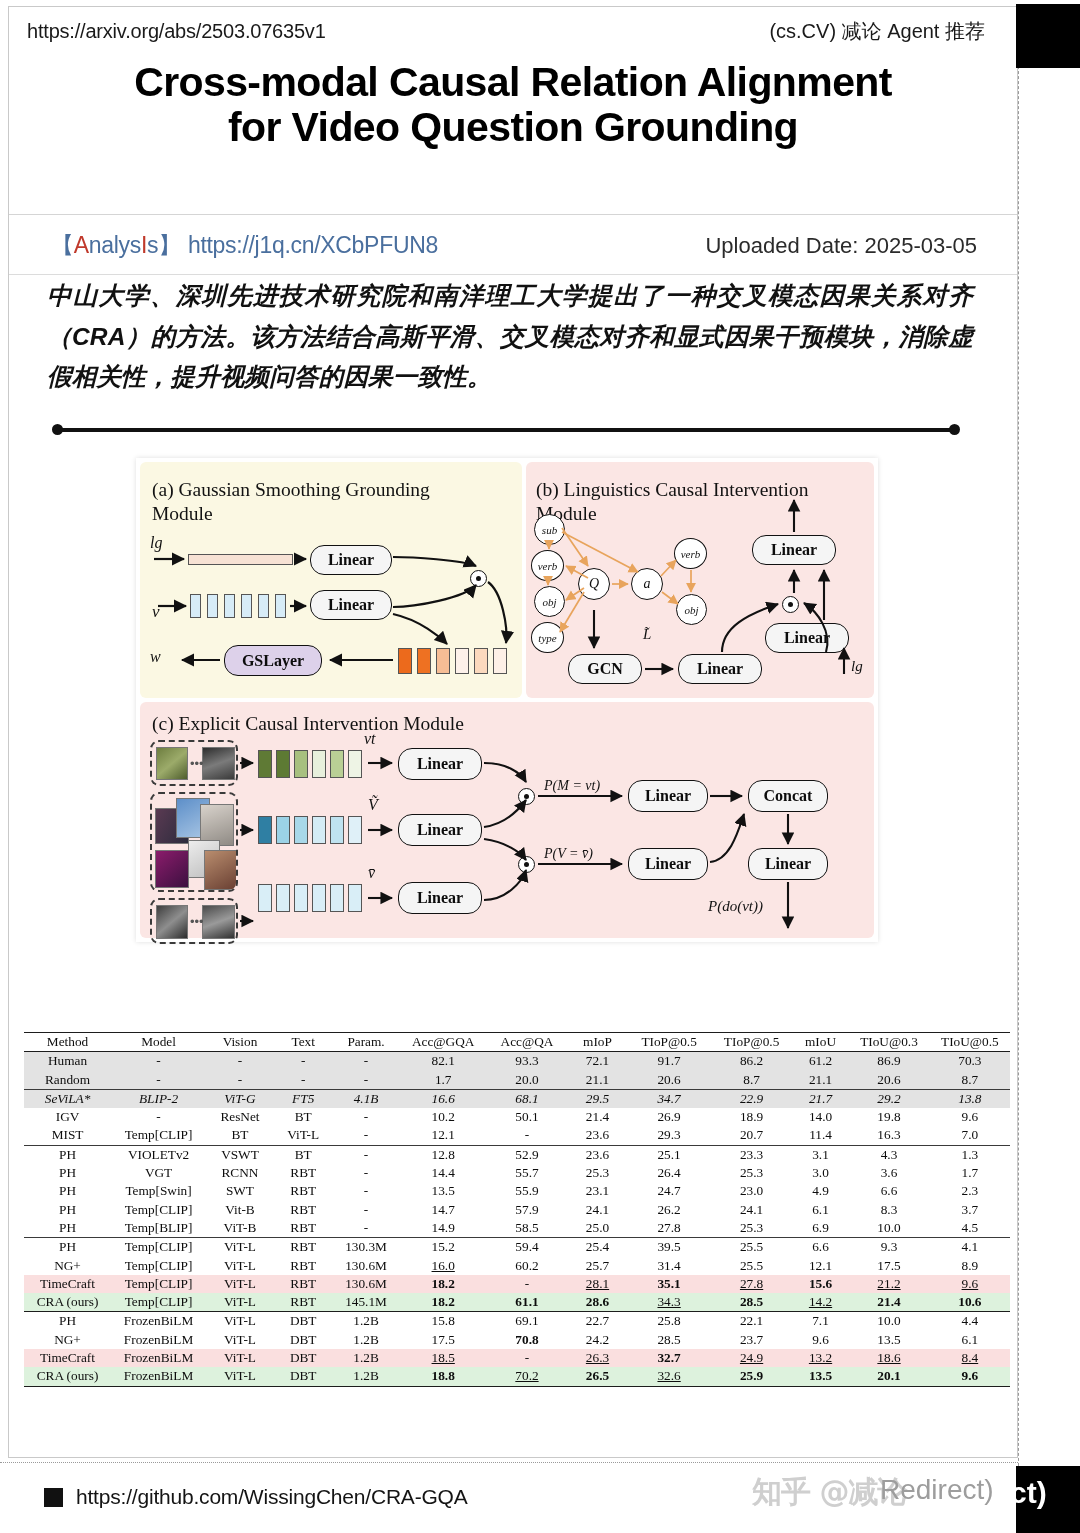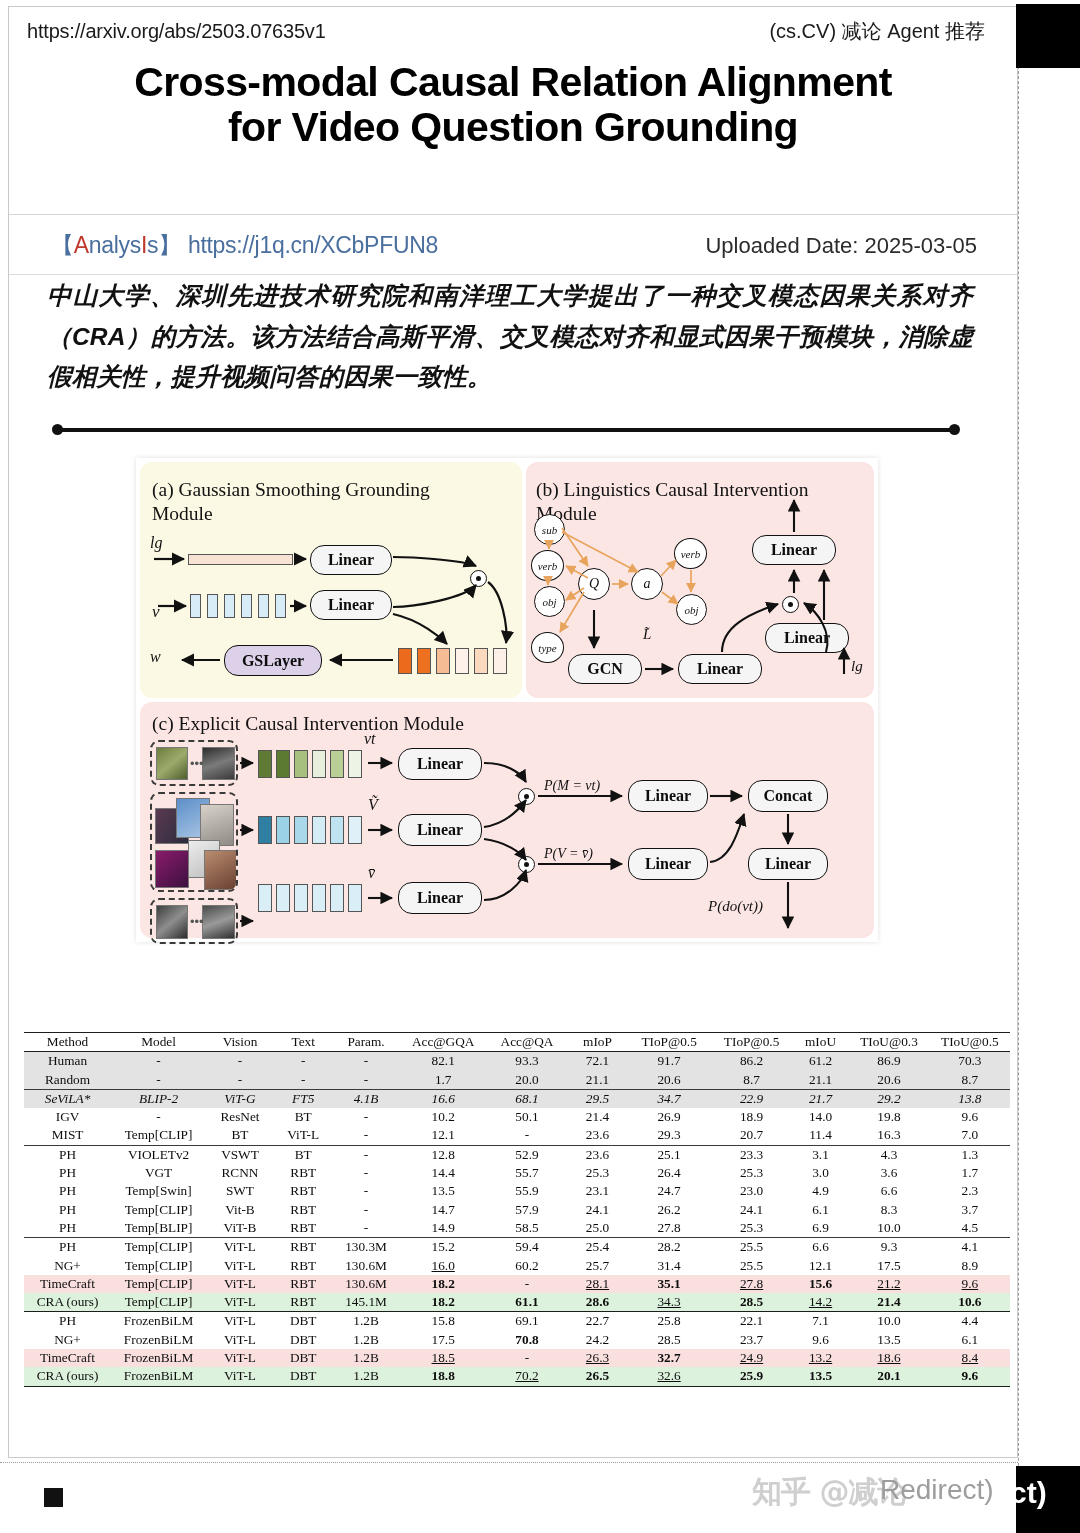--- a/index.html
+++ b/index.html
@@ -144,21 +144,21 @@
   
   .figure {
     position: absolute;
     left: 136px; top: 458px;
     width: 742px; height: 484px;
     background: #fff;
     box-shadow: 0 0 5px rgba(0,0,0,0.13);
   }
   .panel {
     position: absolute;
-    border-radius: 12px;
+    border-radius: 6px;
   }
   .panel-a {
     left: 4px; top: 4px; width: 382px; height: 236px;
     background: #fbf8e3;
   }
   .panel-b {
     left: 390px; top: 4px; width: 348px; height: 236px;
     background: #fbe6e4;
   }
   .panel-c {
@@ -433,21 +433,21 @@
       </svg>
     </div>
 
     <div class="panel panel-b">
       <div class="panel-title ptB">(b)  Linguistics Causal Intervention
       Module</div>
 
       <div class="fcircle" style="left:8px; top:52px; width:31px; height:31px;">sub</div>
       <div class="fcircle" style="left:5px; top:88px; width:33px; height:31px;">verb</div>
       <div class="fcircle" style="left:8px; top:124px; width:31px; height:31px;">obj</div>
-      <div class="fcircle" style="left:5px; top:170px; width:33px; height:31px;">type</div>
+      <div class="fcircle" style="left:5px; top:160px; width:33px; height:31px;">type</div>
       <div class="fcircle" style="left:52px; top:106px; width:32px; height:32px; font-size:14px;">Q</div>
       <div class="fcircle" style="left:105px; top:106px; width:32px; height:32px; font-size:14px;">a</div>
       <div class="fcircle" style="left:148px; top:76px; width:33px; height:31px;">verb</div>
       <div class="fcircle" style="left:150px; top:132px; width:31px; height:31px;">obj</div>
 
       <div class="fbox" style="left:42px; top:192px; width:74px; height:30px;">GCN</div>
       <div class="fbox" style="left:152px; top:192px; width:84px; height:30px;">Linear</div>
       <div class="fbox" style="left:239px; top:161px; width:84px; height:30px;">Linear</div>
       <div class="fbox" style="left:226px; top:73px; width:84px; height:30px;">Linear</div>
       <div class="fcirc-op" style="left:256px; top:134px;"></div>
@@ -762,21 +762,21 @@
           </tr>
           <tr class="sep-top">
             <td>PH</td>
             <td>Temp[CLIP]</td>
             <td>ViT-L</td>
             <td>RBT</td>
             <td>130.3M</td>
             <td>15.2</td>
             <td>59.4</td>
             <td>25.4</td>
-            <td>28.2</td>
+            <td>39.5</td>
             <td>25.5</td>
             <td>6.6</td>
             <td>9.3</td>
             <td>4.1</td>
           </tr>
           <tr class="">
             <td>NG+</td>
             <td>Temp[CLIP]</td>
             <td>ViT-L</td>
             <td>RBT</td>
@@ -880,19 +880,20 @@
             <td><b>20.1</b></td>
             <td><b>9.6</b></td>
           </tr>
         </tbody>
     </table>
   </div>
 
   <div class="footer-hr"></div>
   <div class="footer">
     <div class="footer-sq"></div>
+    <div class="footer-url">https://github.com/WissingChen/CRA-GQA</div>
   </div>
   <div class="watermark">知乎 @减论</div>
   <div class="redirect-frag">Redirect)</div>
   <div class="black-box-bottom"></div>
   <div class="ct-text">ct)</div>
 
 </div>
 
 </body></html>

